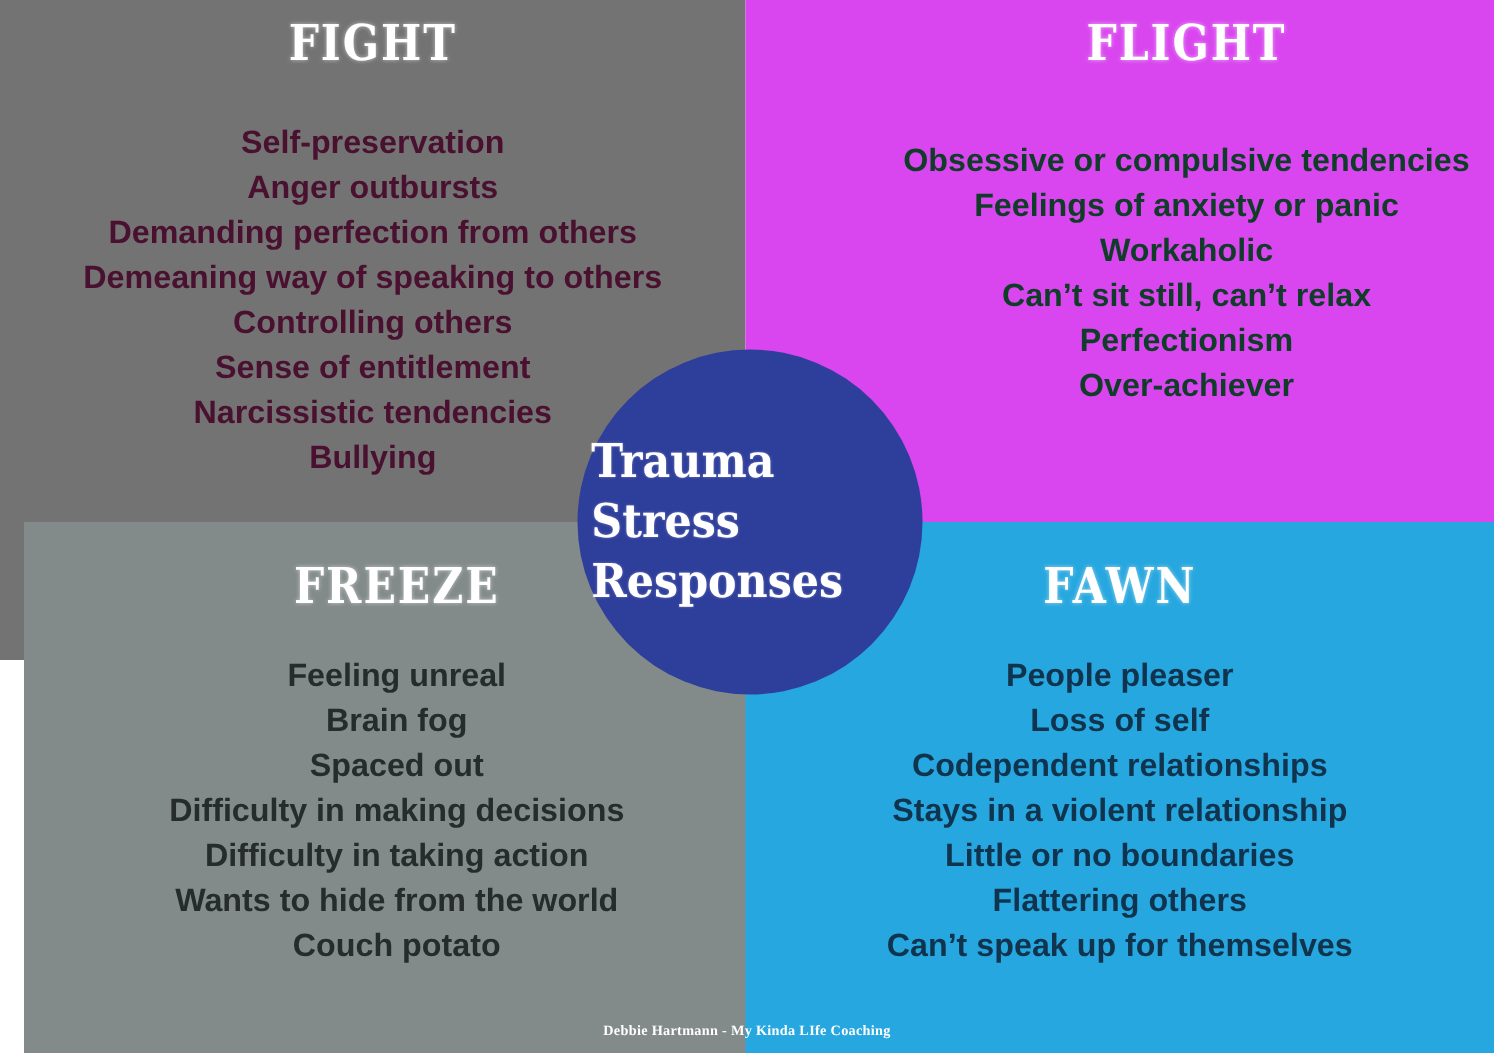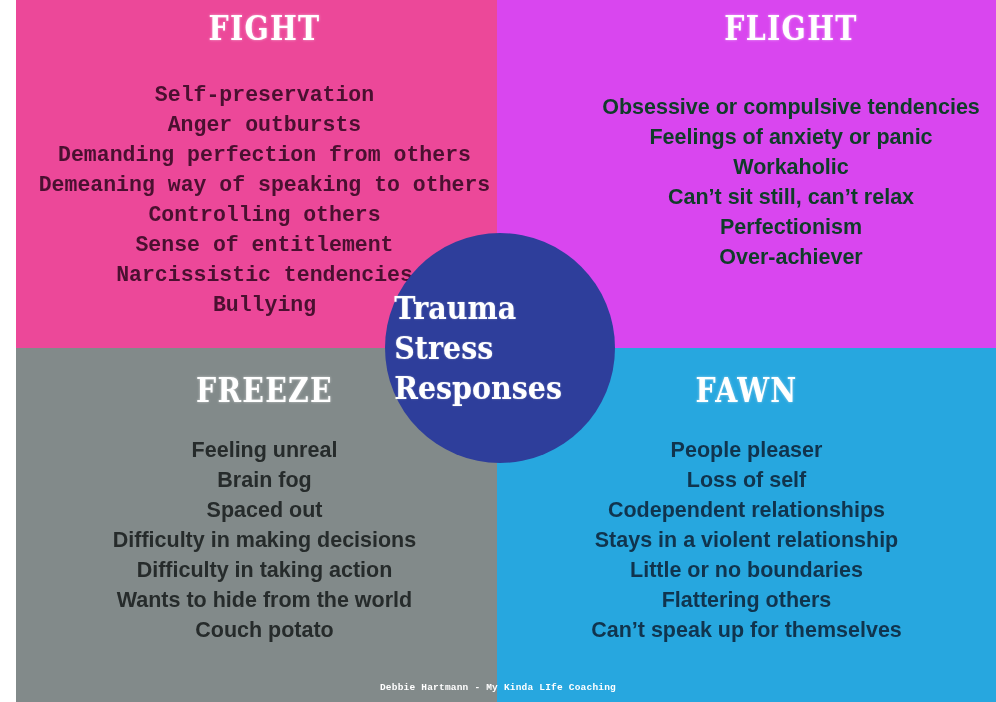--- a/index.html
+++ b/index.html
@@ -17,21 +17,21 @@
     height: 702px;
     overflow: hidden;
   }
 
   
   .quadrant {
     position: absolute;
     box-sizing: border-box;
     overflow: hidden;
   }
-  .q-fight  { left: 16px;     top: 0;     width: 497px; height: 440px; background: #ec4899; }
+  .q-fight  { left: 0;     top: 0;     width: 497px; height: 440px; background: #737373; }
   .q-flight { left: 497px; top: 0;     width: 588px; height: 348px; background: #d946ef; }
   .q-freeze { left: 16px;     top: 348px; width: 497px; height: 354px; background: #828a8a; }
   .q-fawn   { left: 497px; top: 348px; width: 499px; height: 354px; background: #27a7df; }
 
   
   .q-title {
     position: absolute;
     left: 0;
     width: 100%;
     text-align: center;
@@ -55,21 +55,21 @@
     position: absolute;
     left: 0;
     width: 100%;
     text-align: center;
     font-family: "Liberation Sans", sans-serif;
     font-weight: bold;
     font-size: 21.5px;
     line-height: 30px;
     white-space: nowrap;
   }
-  .q-fight  .q-list { top: 80px;  color: #4a1030; font-family: Liberation Mono, monospace; }
+  .q-fight  .q-list { top: 80px;  color: #4a1030; }
   .q-flight .q-list { top: 80px;  color: #0f3d28; margin-top: 12px; }
   .q-freeze .q-list { top: 87px;  color: #262b2b; }
   .q-fawn   .q-list { top: 87px;  color: #10344e; }
 
   .q-list .item { display: block; }
 
   
   .center-circle {
     position: absolute;
     left: 385px;
@@ -98,21 +98,21 @@
 
   
   .credit {
     position: absolute;
     left: 0;
     bottom: 9px;
     width: 100%;
     text-align: center;
     z-index: 6;
     color: #ffffff;
-    font-family: Liberation Mono, monospace;
+    font-family: Liberation Serif, serif;
     font-weight: bold;
     font-size: 9.5px;
     letter-spacing: 0.2px;
     white-space: nowrap;
     margin-top: 48px;
   }
 </style>
 </head>
 <body>
 

